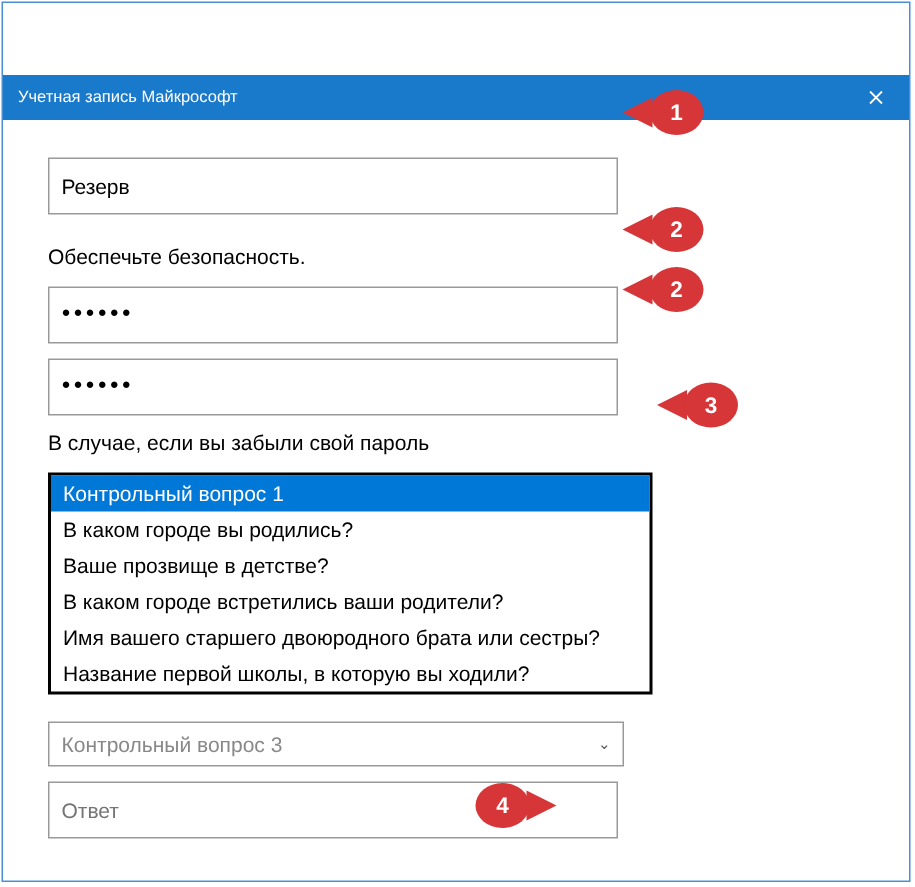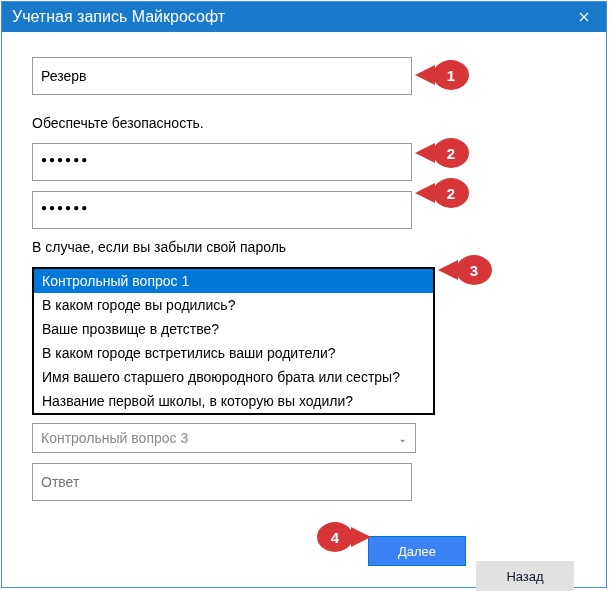--- a/index.html
+++ b/index.html
@@ -1,25 +1,25 @@
 <!DOCTYPE html>
 <html><head>
 <meta charset="utf-8">
 <style>
 * { box-sizing: border-box; margin: 0; padding: 0; font-family: 'Segoe UI', Tahoma, sans-serif; }
 body { background: #fff; width: 610px; height: 591px; overflow: hidden; position: relative; }
 .window { border: 1px solid #4a8fd4; width: 606px; height: 587px; margin: 1px; background: #fff; position: relative; }
-.titlebar { background: #1979ca; color: #fff; height: 30px; display: flex; align-items: center; padding: 0 0 0 10px; font-size: 16px; font-weight: 400; }
+.titlebar { background: #1979ca; color: #fff; height: 30px; display: flex; align-items: center; padding: 0 0 0 10px; font-size: 11px; font-weight: 400; margin-top: 48px; }
 .titlebar .title { flex: 1; }
 .close-btn { width: 45px; height: 30px; display: flex; align-items: center; justify-content: center; color: #fff; font-size: 14px; cursor: pointer; }
 .content { padding: 25px 30px 20px 30px; }
 .field { width: 380px; border: 1px solid #999; padding: 6px 8px; font-size: 14px; margin-bottom: 10px; background: #fff; color: #000; height: 38px; }
 .field.placeholder { color: #888; }
 .label { font-size: 14px; margin: 10px 0 12px 0; color: #000; }
-.dropdown-open { width: 403px; border: 2px solid #000; margin-bottom: 8px; position: relative; }
+.dropdown-open { width: 403px; border: 2px solid #000; margin-bottom: 18px; position: relative; }
 .dropdown-open .opt { padding: 4px 8px; font-size: 14px; cursor: pointer; }
 .dropdown-open .opt.selected { background: #0078d7; color: #fff; }
 .select-closed { width: 384px; border: 1px solid #999; height: 30px; display: flex; align-items: center; padding: 0 8px; font-size: 14px; color: #888; margin-bottom: 10px; position: relative; background: #fff; }
 .select-closed .chev { position: absolute; right: 8px; color: #555; font-size: 10px; }
 .buttons { display: flex; justify-content: flex-end; gap: 10px; margin-top: 25px; padding-right: 2px; }
 .btn { width: 98px; height: 30px; border: 1px solid #aaa; font-size: 13px; display: flex; align-items: center; justify-content: center; cursor: pointer; }
 .btn.primary { background: #3b82f6; color: #fff; border-color: #0078d7; }
 .btn.secondary { background: #e1e1e1; color: #0f172a; border: none; margin-top: 25px; }
 .callout { position: absolute; display: flex; align-items: center; }
 .callout .tail { width: 0; height: 0; border-top: 10px solid transparent; border-bottom: 10px solid transparent; border-right: 20px solid #d63638; margin-right: -2px; }

